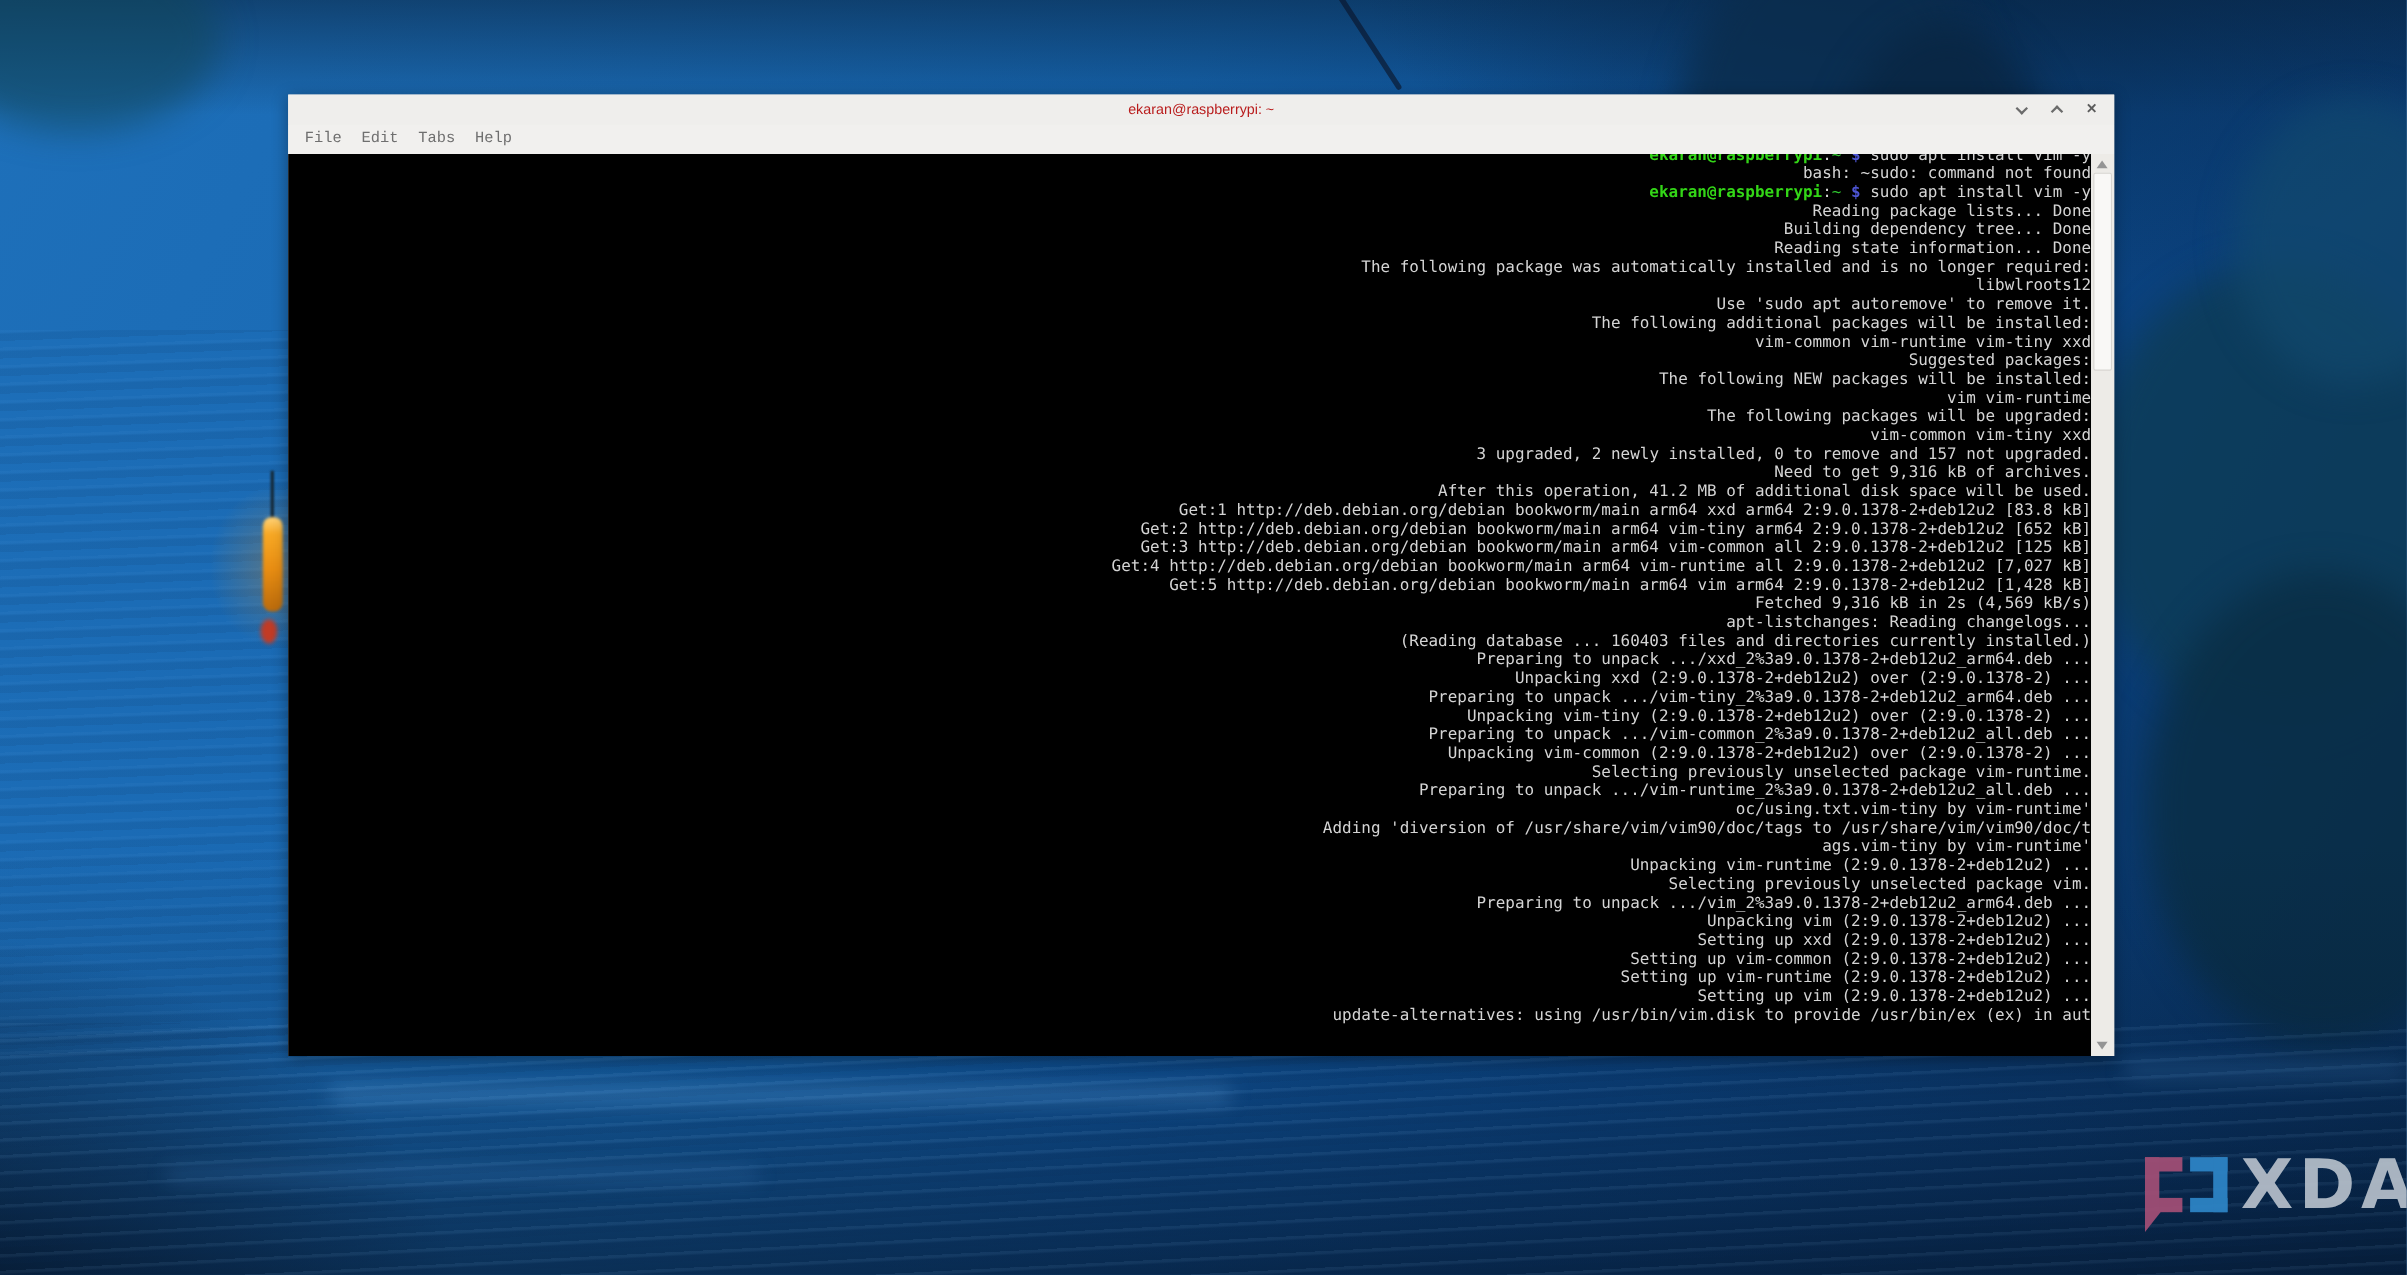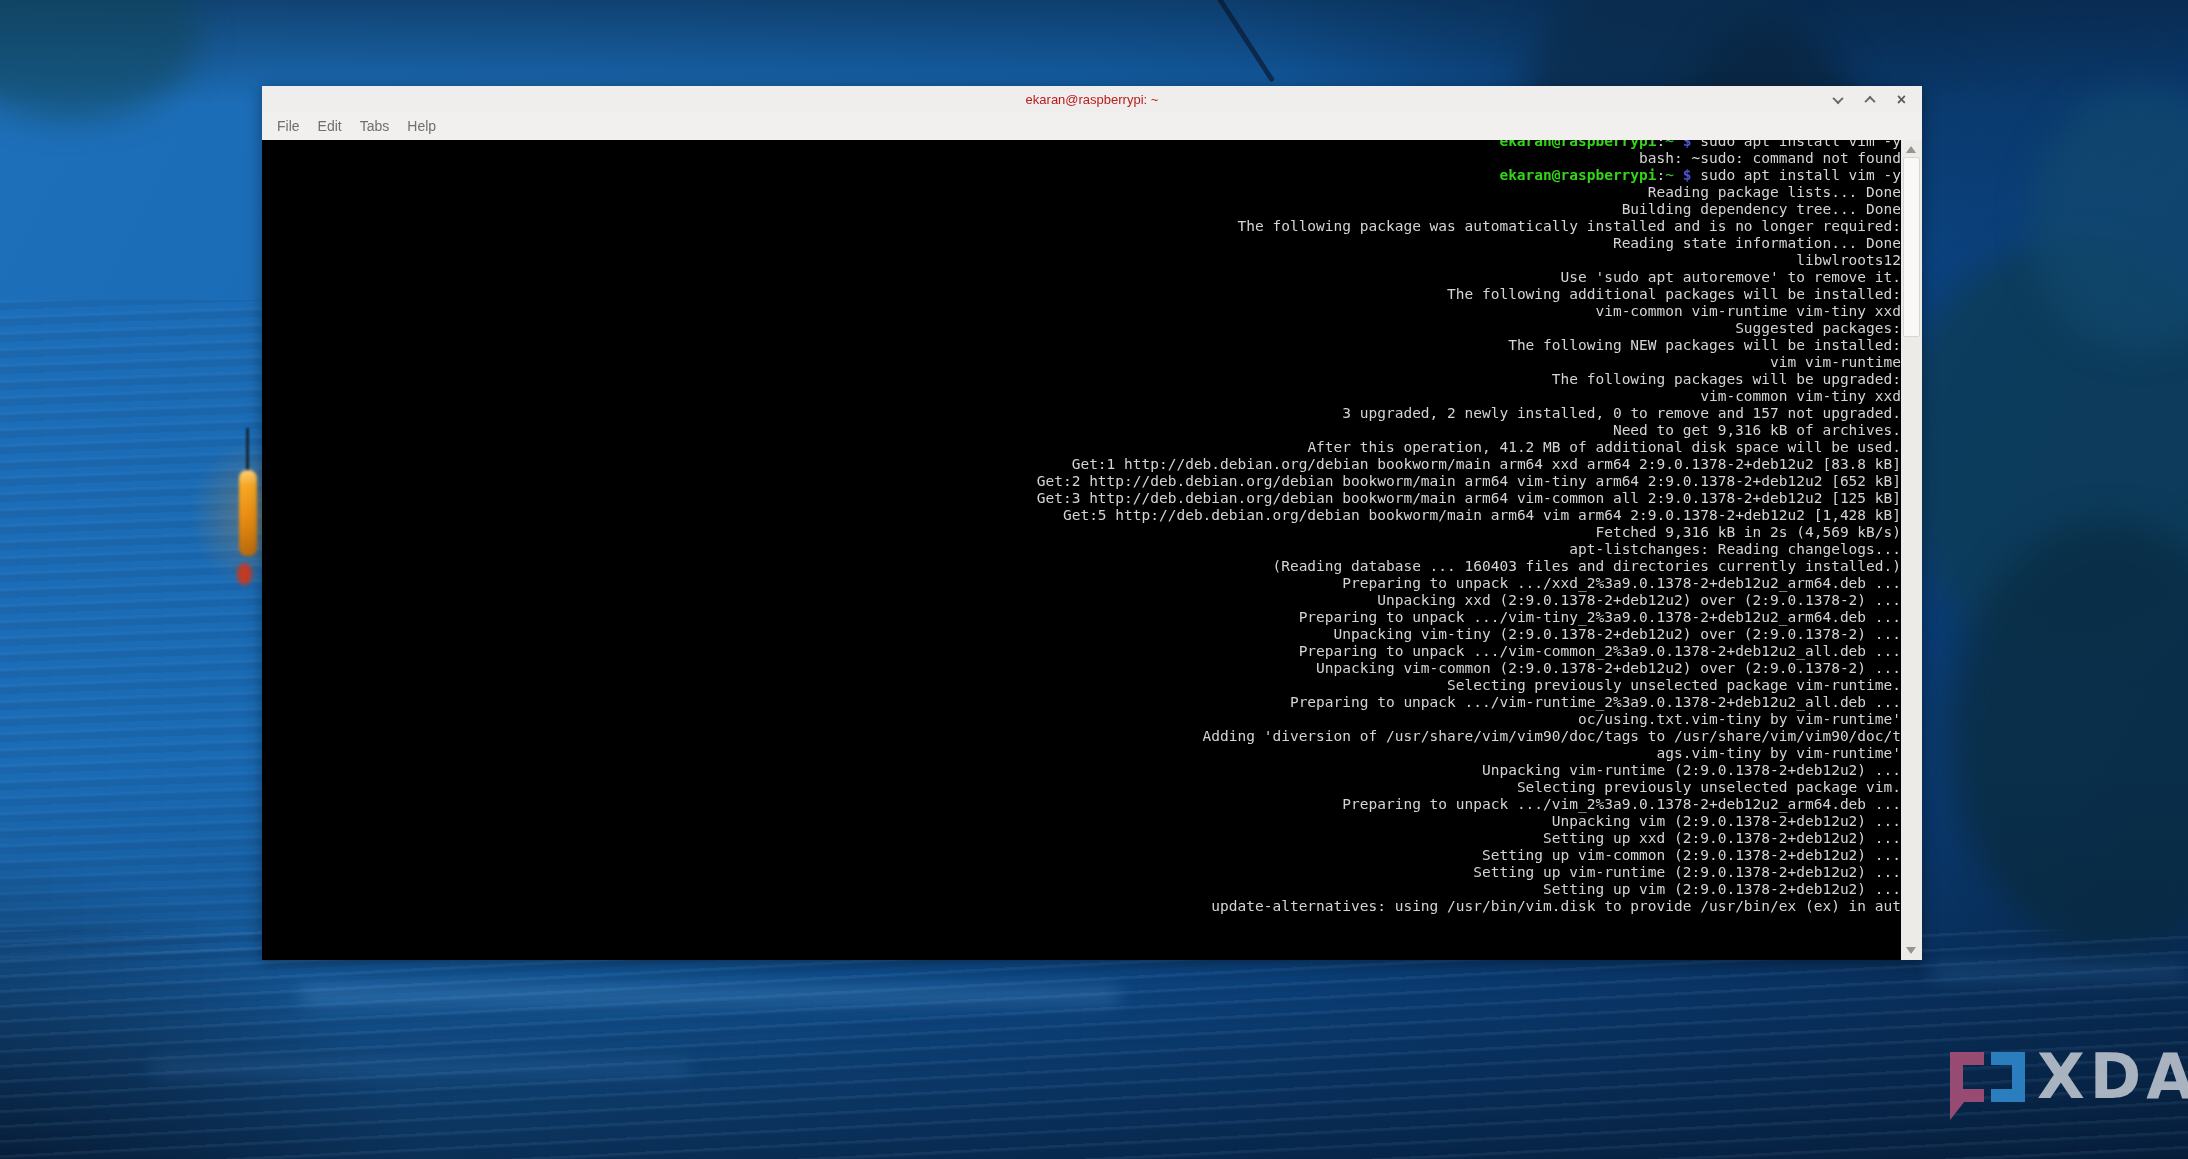--- a/index.html
+++ b/index.html
@@ -63,21 +63,21 @@
   .titlebar { position:relative; height:27px; background:#efeeec; }
   .title { position:absolute; left:0; right:0; top:0; height:27px; line-height:27px; text-align:center;
     font-size:13px; color:#b91c1c; }
   .controls { position:absolute; right:14px; top:0; height:27px; display:flex; align-items:center; gap:19px; }
   .ctl { width:13px; height:13px; display:flex; align-items:center; justify-content:center; cursor:default; }
   .chev { width:8px; height:8px; border-right:2px solid #6b6b6b; border-bottom:2px solid #6b6b6b; }
   .chev.down { transform:rotate(45deg) translate(-1px,-1px); }
   .chev.up   { transform:rotate(-135deg) translate(-1px,-1px); }
   .close-glyph { font-size:16px; font-weight:bold; color:#5c5c5c; line-height:13px; }
 
-  .menubar { height:27px; background:#f1f0ee; display:flex; align-items:flex-start; padding-left:6px; }
+  .menubar { height:27px; background:#f1f0ee; display:flex; align-items:flex-start; padding-left:6px;font-family:Liberation Mono, monospace; }
   .menu-item { padding:0 9px; font-size:14px; color:#6f6f6f; height:27px; line-height:27px; }
 
   .term-wrap { display:flex; width:1660px; height:820px; }
   .term { width:1639px; height:820px; background:#000; overflow:hidden; padding-left:3px; cursor:text; }
   .tline { font-family:"DejaVu Sans Mono", monospace; font-size:14.5px; line-height:17px;
     white-space:pre; color:#d4d4d4;text-align:right; }
   .tline:first-child { margin-top:-7px; }
   .c-user  { color:#33d617; font-weight:bold; }
   .c-fg    { color:#d4d4d4; }
   .c-path  { color:#2fc42f; }
@@ -144,37 +144,38 @@
         <span class="menu-item">Tabs</span>
         <span class="menu-item">Help</span>
       </div>
     <div class="term-wrap">
       <div class="term" id="term">
           <div class="tline"><span class="c-user">ekaran@raspberrypi</span><span class="c-fg">:</span><span class="c-path">~</span><span class="c-fg"> </span><span class="c-dollar">$</span><span class="c-fg"> sudo apt install vim -y</span></div>
           <div class="tline">bash: ~sudo: command not found</div>
           <div class="tline"><span class="c-user">ekaran@raspberrypi</span><span class="c-fg">:</span><span class="c-path">~</span><span class="c-fg"> </span><span class="c-dollar">$</span><span class="c-fg"> sudo apt install vim -y</span></div>
           <div class="tline">Reading package lists... Done</div>
           <div class="tline">Building dependency tree... Done</div>
+          <div class="tline">Reading state information... Done</div>
           <div class="tline">The following package was automatically installed and is no longer required:</div>
-          <div class="tline">Reading state information... Done</div>
           <div class="tline">  libwlroots12</div>
           <div class="tline">Use 'sudo apt autoremove' to remove it.</div>
           <div class="tline">The following additional packages will be installed:</div>
           <div class="tline">  vim-common vim-runtime vim-tiny xxd</div>
           <div class="tline">Suggested packages:</div>
           <div class="tline">The following NEW packages will be installed:</div>
           <div class="tline">  vim vim-runtime</div>
           <div class="tline">The following packages will be upgraded:</div>
           <div class="tline">  vim-common vim-tiny xxd</div>
           <div class="tline">3 upgraded, 2 newly installed, 0 to remove and 157 not upgraded.</div>
           <div class="tline">Need to get 9,316 kB of archives.</div>
           <div class="tline">After this operation, 41.2 MB of additional disk space will be used.</div>
           <div class="tline">Get:1 http://deb.debian.org/debian bookworm/main arm64 xxd arm64 2:9.0.1378-2+deb12u2 [83.8 kB]</div>
           <div class="tline">Get:2 http://deb.debian.org/debian bookworm/main arm64 vim-tiny arm64 2:9.0.1378-2+deb12u2 [652 kB]</div>
           <div class="tline">Get:3 http://deb.debian.org/debian bookworm/main arm64 vim-common all 2:9.0.1378-2+deb12u2 [125 kB]</div>
+          <div class="tline">Get:4 http://deb.debian.org/debian bookworm/main arm64 vim-runtime all 2:9.0.1378-2+deb12u2 [7,027 kB]</div>
           <div class="tline">Get:5 http://deb.debian.org/debian bookworm/main arm64 vim arm64 2:9.0.1378-2+deb12u2 [1,428 kB]</div>
           <div class="tline">Fetched 9,316 kB in 2s (4,569 kB/s)</div>
           <div class="tline">apt-listchanges: Reading changelogs...</div>
           <div class="tline">(Reading database ... 160403 files and directories currently installed.)</div>
           <div class="tline">Preparing to unpack .../xxd_2%3a9.0.1378-2+deb12u2_arm64.deb ...</div>
           <div class="tline">Unpacking xxd (2:9.0.1378-2+deb12u2) over (2:9.0.1378-2) ...</div>
           <div class="tline">Preparing to unpack .../vim-tiny_2%3a9.0.1378-2+deb12u2_arm64.deb ...</div>
           <div class="tline">Unpacking vim-tiny (2:9.0.1378-2+deb12u2) over (2:9.0.1378-2) ...</div>
           <div class="tline">Preparing to unpack .../vim-common_2%3a9.0.1378-2+deb12u2_all.deb ...</div>
           <div class="tline">Unpacking vim-common (2:9.0.1378-2+deb12u2) over (2:9.0.1378-2) ...</div>

